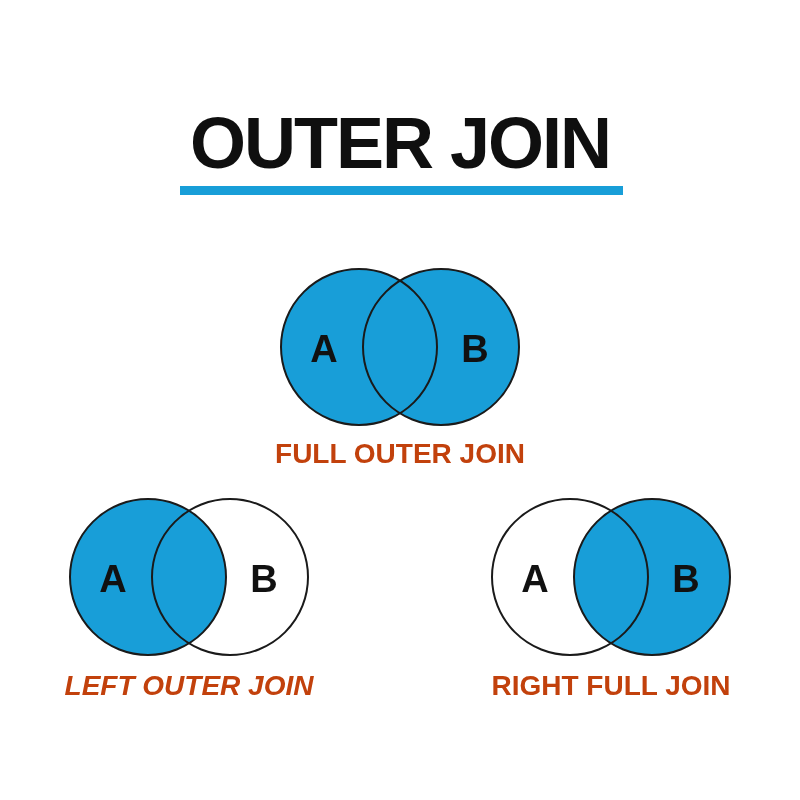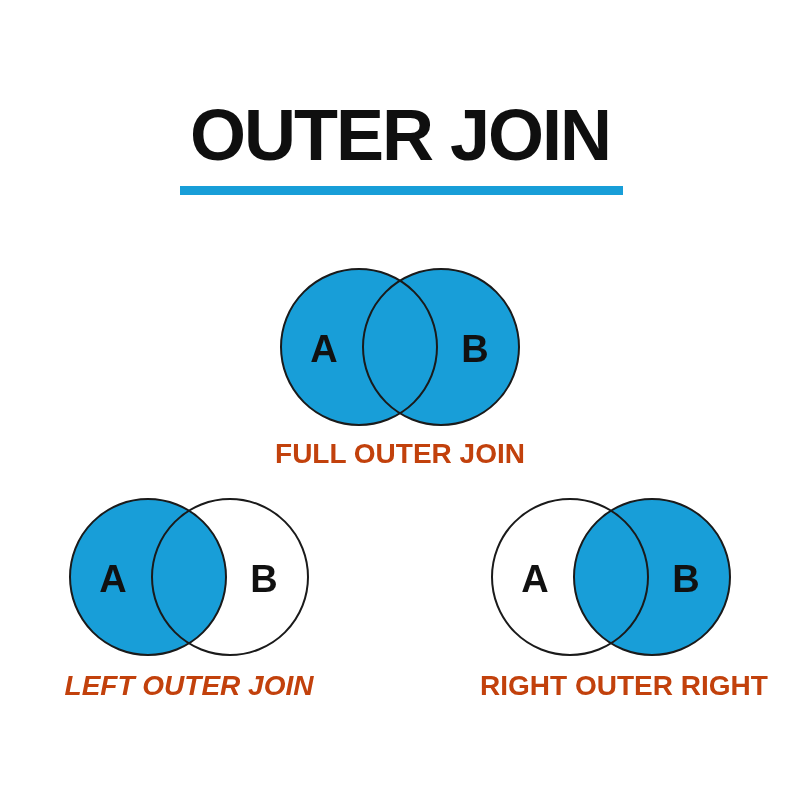--- a/index.html
+++ b/index.html
@@ -13,21 +13,21 @@
     width: 800px;
     height: 800px;
     background: #ffffff;
     overflow: hidden;
   }
   .page-title {
     position: absolute;
     left: 0;
     right: 0;
     top: 100px;
-    margin: 0;
+    margin: 8px;
     text-align: center;
     font-size: 72px;
     line-height: 70px;
     font-weight: bold;
     letter-spacing: -2px;
     color: #0f0f0f;
     white-space: nowrap;
   }
   .title-underline {
     position: absolute;
@@ -101,15 +101,15 @@
   <div class="caption caption-left">LEFT OUTER JOIN</div>
 
   <svg class="venn venn-right" viewBox="0 0 262 178">
     <circle cx="90" cy="89" r="78" fill="#ffffff"></circle>
     <circle cx="172" cy="89" r="78" fill="#189ED8"></circle>
     <circle class="outline" cx="90" cy="89" r="78"></circle>
     <circle class="outline" cx="172" cy="89" r="78"></circle>
     <text x="55" y="91">A</text>
     <text x="206" y="91">B</text>
   </svg>
-  <div class="caption caption-right">RIGHT OUTER RIGHT</div>
+  <div class="caption caption-right">RIGHT FULL JOIN</div>
 
 </div>
 
 </body></html>

